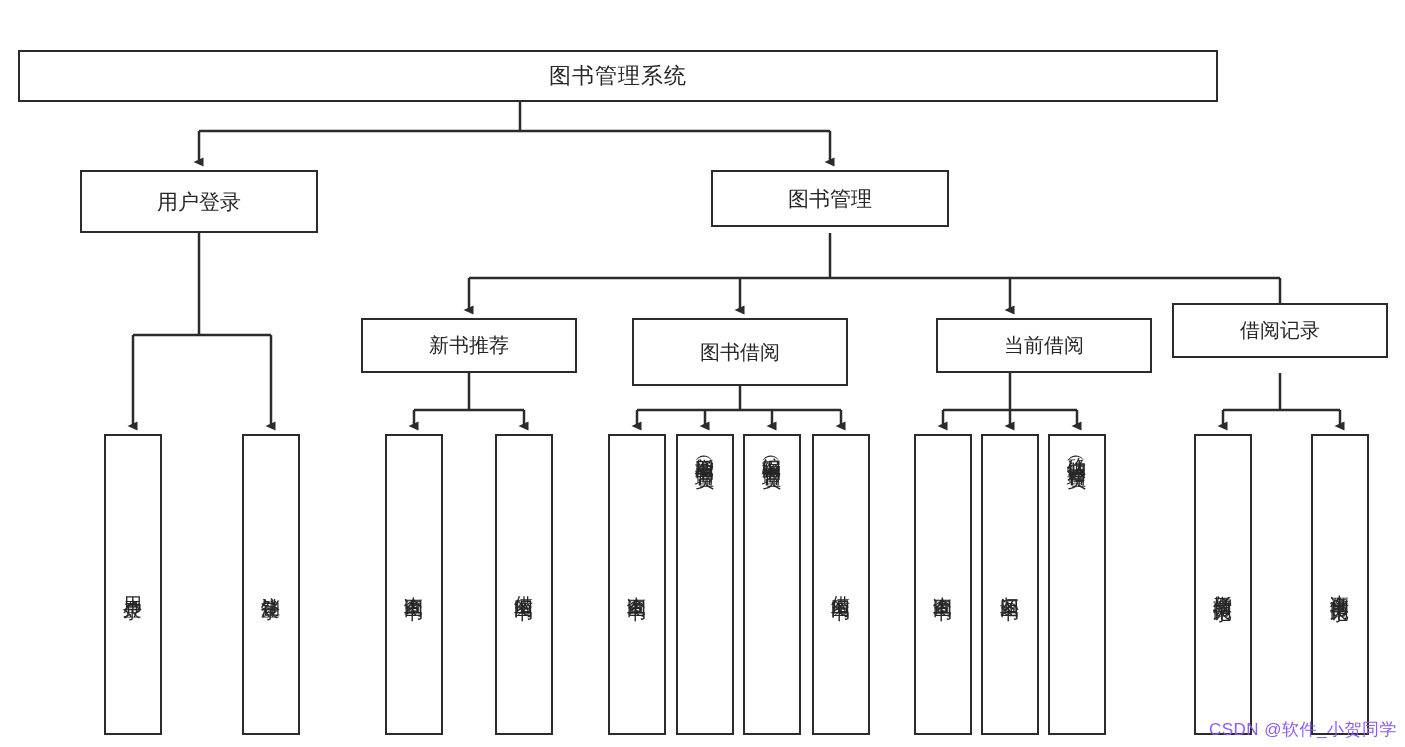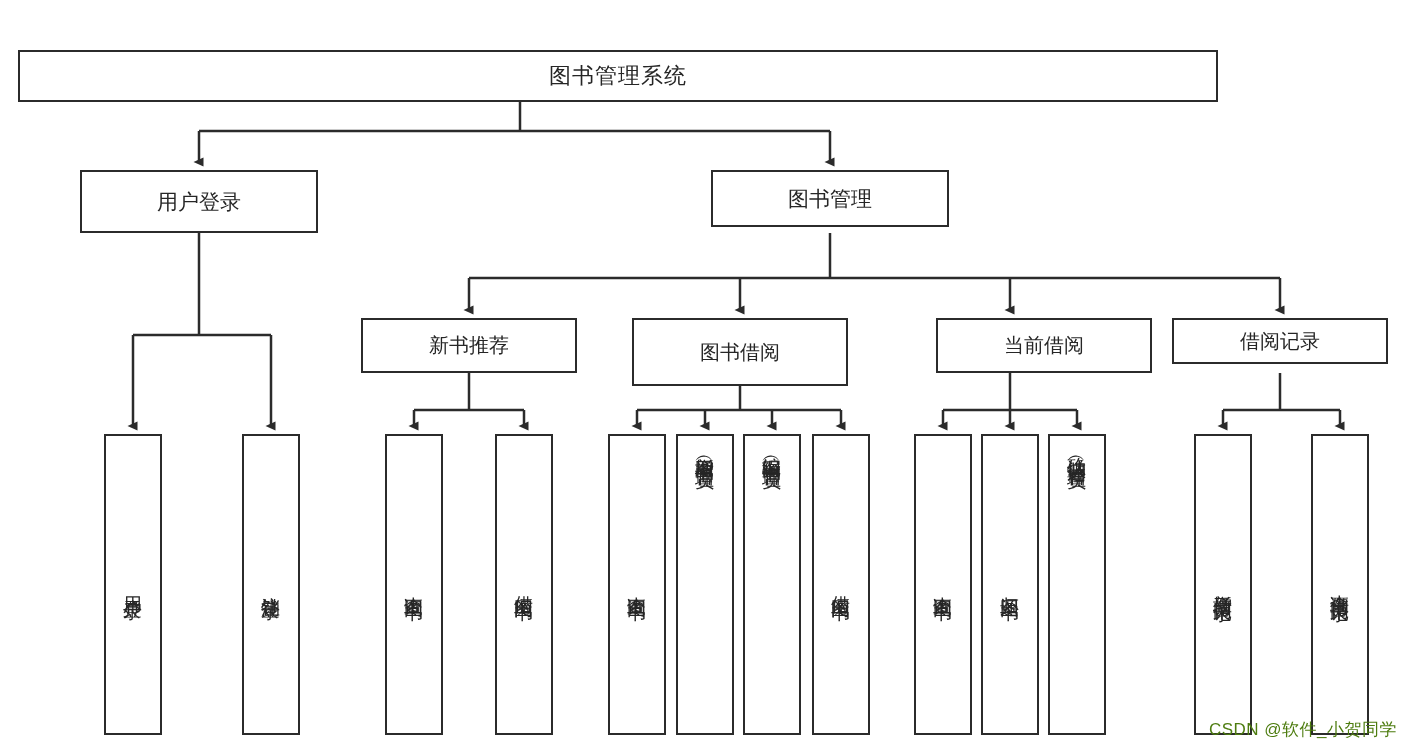--- a/index.html
+++ b/index.html
@@ -18,21 +18,21 @@
     position:absolute;left:0;right:0;
     writing-mode:vertical-rl;text-orientation:upright;
     font-size:19px;line-height:1.32;color:#262626;
     letter-spacing:2px;
     white-space:nowrap;
     margin:0 auto;width:-moz-fit-content;width:fit-content;
   }
   .leaf .vtxt.mid{top:50%;transform:translateY(-50%);}
   .leaf .vtxt.topal{top:6px;}
 
-  .watermark{position:absolute;right:8px;bottom:6px;font-size:17px;color:#4d7c0f;
+  .watermark{position:absolute;right:8px;bottom:6px;font-size:17px;color:#8b5cf6;
              letter-spacing:.5px;white-space:nowrap;}
 </style>
 </head>
 <body>
 
 <div id="stage">
 
   <svg id="wires" viewBox="0 0 1405 747">
     <defs>
       <marker id="arrow" markerWidth="12" markerHeight="12" refX="5.5" refY="5.5" orient="auto" markerUnits="userSpaceOnUse">
@@ -96,21 +96,21 @@
 
   <div class="node lvl3" style="left:361px;top:318px;width:216px;height:55px;">
     <span>新书推荐</span>
   </div>
   <div class="node lvl3" style="left:632px;top:318px;width:216px;height:68px;">
     <span>图书借阅</span>
   </div>
   <div class="node lvl3" style="left:936px;top:318px;width:216px;height:55px;">
     <span>当前借阅</span>
   </div>
-  <div class="node lvl3" style="left:1172px;top:318px;width:216px;height:46px;text-align:right;">
+  <div class="node lvl3" style="left:1172px;top:303px;width:216px;height:55px;text-align:right;">
     <span>借阅记录</span>
   </div>
 
   <div class="leaf" style="left:104px;top:434px;width:58px;height:301px;">
     <span class="vtxt mid">用户登录</span>
   </div>
   <div class="leaf" style="left:242px;top:434px;width:58px;height:301px;">
     <span class="vtxt mid">注销登录</span>
   </div>
 

